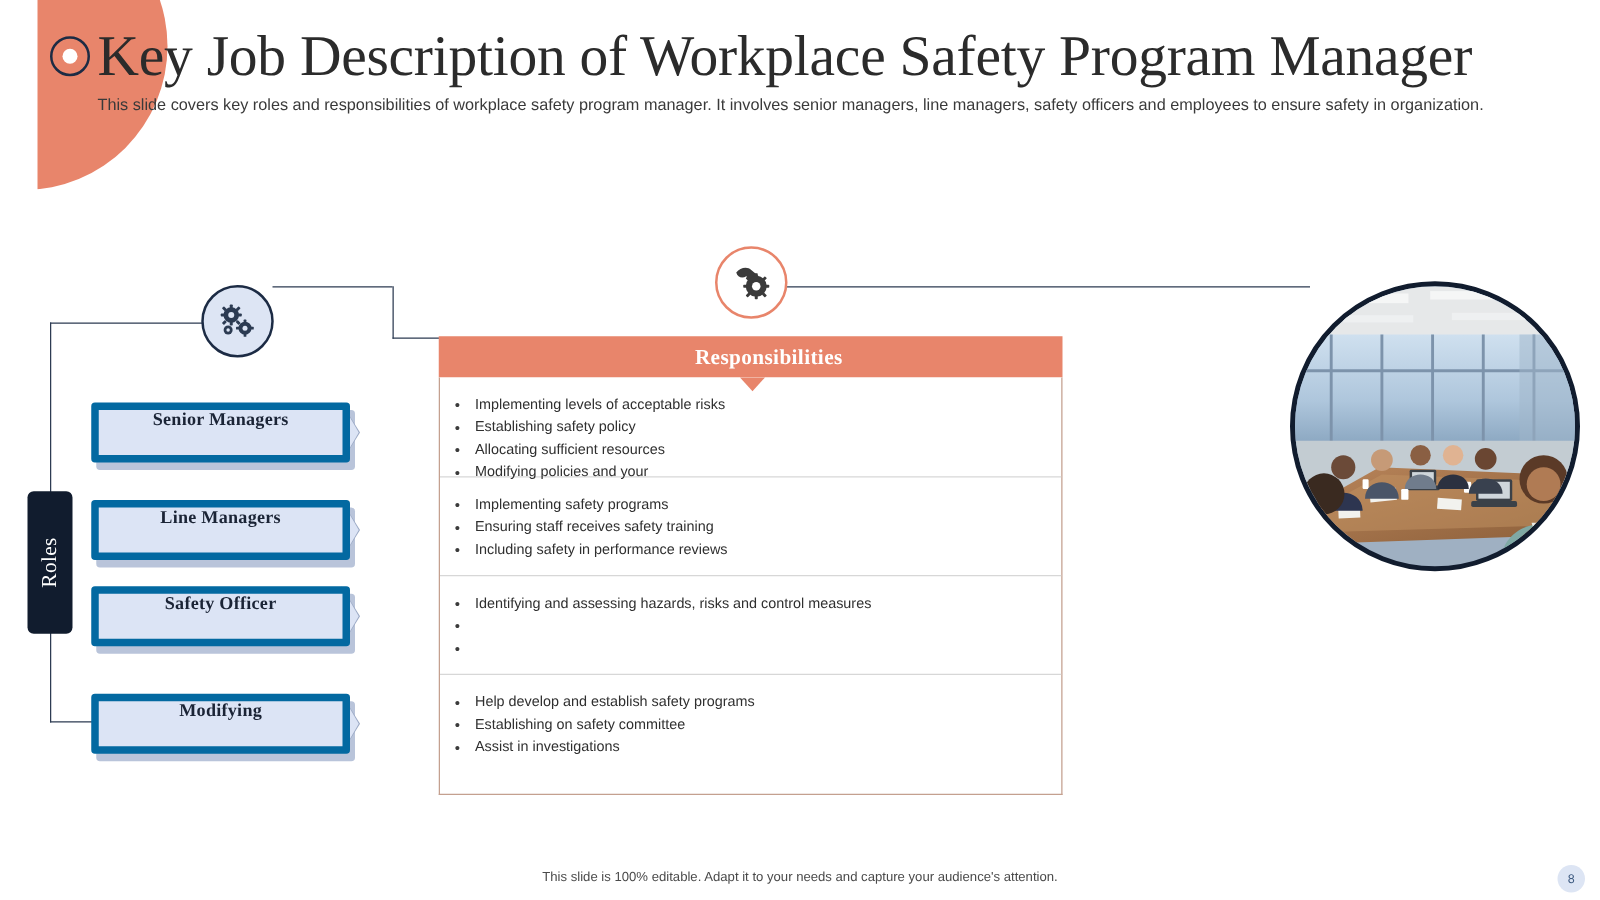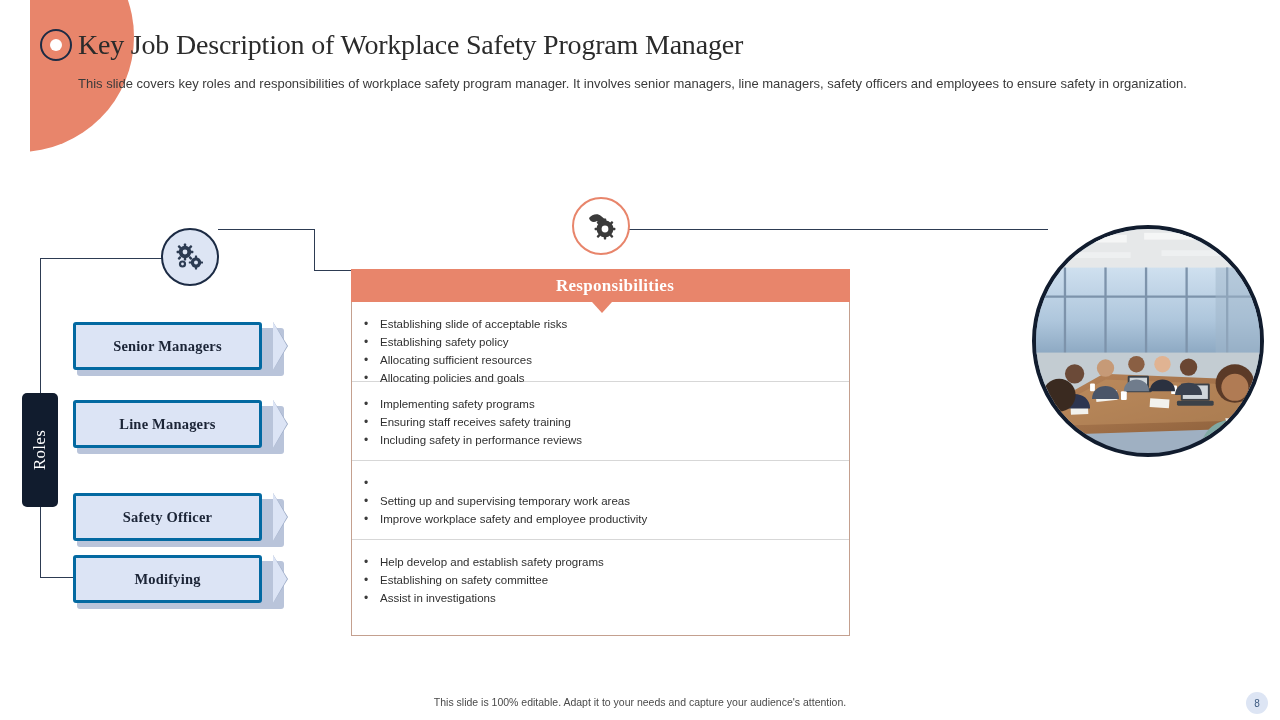--- a/index.html
+++ b/index.html
@@ -63,21 +63,21 @@
     width: 12px;
     height: 12px;
     border-radius: 50%;
     background: #ffffff;
   }
   .slide-title {
     position: absolute;
     left: 78px;
     top: 18px;
     font-family: "Liberation Serif", serif;
-    font-size: 28px;
+    font-size: 46px;
     line-height: 54px;
     color: #2b2b2b;
     white-space: nowrap;
     letter-spacing: -0.2px;
   }
   .slide-subtitle {
     position: absolute;
     left: 78px;
     top: 76px;
     font-size: 13px;
@@ -154,28 +154,28 @@
     position: absolute;
     left: 73px;
     width: 227px;
     height: 48px;
     z-index: 4;
   }
   .role-chip .chip-body {
     position: absolute;
     left: 0;
     top: 0;
-    width: 189px;
+    width: 207px;
     height: 48px;
     background: #dce4f5;
-    border: 3px solid #0369a1;
+    border: 6px solid #0369a1;
     box-sizing: border-box;
     border-radius: 3px;
     display: flex;
-    align-items: center;
+    align-items: flex-start;
     justify-content: center;
   }
   .role-chip .chip-arrow {
     position: absolute;
     left: 200px;
     top: 0;
     width: 0;
     height: 0;
     border-top: 24px solid transparent;
     border-bottom: 24px solid transparent;
@@ -411,21 +411,21 @@
 
 <div class="role-chip" style="top:400px;">
   <div class="chip-shadow"></div>
   <div class="chip-arrow-border"></div>
   <div class="chip-arrow"></div>
   <div class="chip-body">
     <span class="chip-label">Line Managers</span>
   </div>
 </div>
 
-<div class="role-chip" style="top:493px;padding-left:36px;">
+<div class="role-chip" style="top:469px;padding-left:36px;">
   <div class="chip-shadow"></div>
   <div class="chip-arrow-border"></div>
   <div class="chip-arrow"></div>
   <div class="chip-body">
     <span class="chip-label">Safety Officer</span>
   </div>
 </div>
 
 <div class="role-chip" style="top:555px;">
   <div class="chip-shadow"></div>
@@ -439,33 +439,33 @@
 <div class="resp-panel">
   <div class="resp-header">
     <span class="resp-header-text">Responsibilities</span>
   </div>
   <div class="resp-header-notch"></div>
   <div class="resp-body">
 
     <div class="resp-group" style="height:80px;">
       <div class="resp-item">
         <span class="resp-bullet">•</span>
-        <span>Establishing slide  of acceptable risks</span>
+        <span>Implementing levels  of acceptable risks</span>
       </div>
       <div class="resp-item">
         <span class="resp-bullet">•</span>
         <span>Establishing safety policy</span>
       </div>
       <div class="resp-item">
         <span class="resp-bullet">•</span>
         <span>Allocating sufficient resources</span>
       </div>
       <div class="resp-item">
         <span class="resp-bullet">•</span>
-        <span>Allocating policies and goals</span>
+        <span>Modifying policies and your</span>
       </div>
     </div>
 
     <div class="resp-group" style="height:79px;">
       <div class="resp-item">
         <span class="resp-bullet">•</span>
         <span>Implementing  safety programs</span>
       </div>
       <div class="resp-item">
         <span class="resp-bullet">•</span>
@@ -473,28 +473,27 @@
       </div>
       <div class="resp-item">
         <span class="resp-bullet">•</span>
         <span>Including  safety in performance  reviews</span>
       </div>
     </div>
 
     <div class="resp-group" style="height:79px;">
       <div class="resp-item">
         <span class="resp-bullet">•</span>
-      </div>
-      <div class="resp-item">
-        <span class="resp-bullet">•</span>
-        <span>Setting up and supervising  temporary work areas</span>
-      </div>
-      <div class="resp-item">
-        <span class="resp-bullet">•</span>
-        <span>Improve  workplace safety and employee productivity</span>
+        <span>Identifying  and assessing hazards,  risks and control measures</span>
+      </div>
+      <div class="resp-item">
+        <span class="resp-bullet">•</span>
+      </div>
+      <div class="resp-item">
+        <span class="resp-bullet">•</span>
       </div>
     </div>
 
     <div class="resp-group" style="height:95px;">
       <div class="resp-item">
         <span class="resp-bullet">•</span>
         <span>Help develop  and establish safety programs</span>
       </div>
       <div class="resp-item">
         <span class="resp-bullet">•</span>

